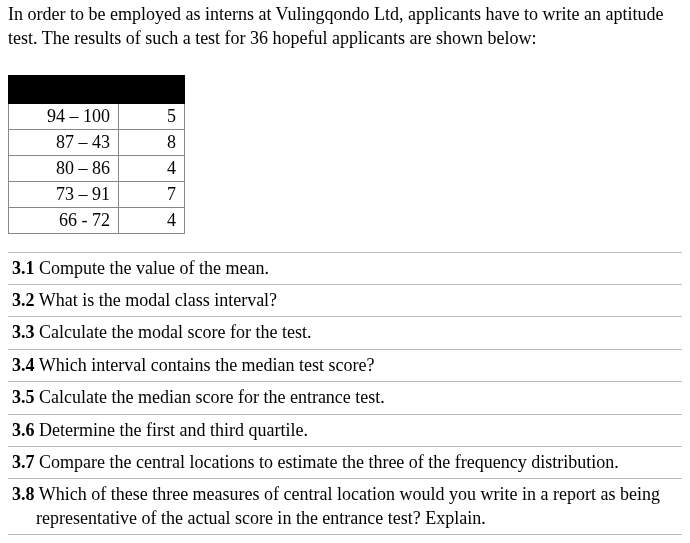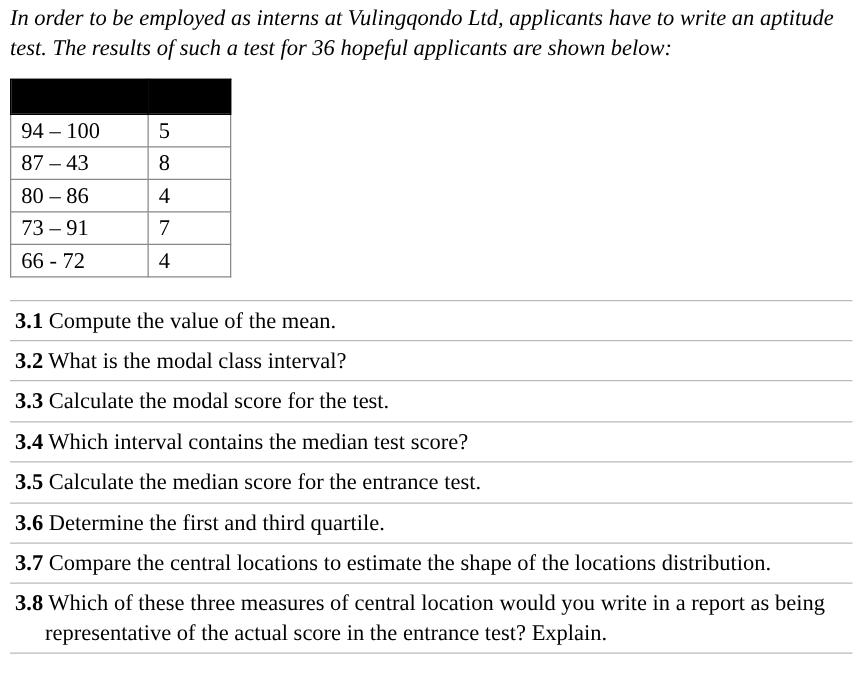--- a/index.html
+++ b/index.html
@@ -6,38 +6,37 @@
     body {
       font-family: 'Times New Roman', Times, serif;
       font-size: 18px;
       color: #000;
       background: #fff;
       width: 690px;
       padding: 2px 8px;
     }
     .intro {
       line-height: 1.35;
-      margin-bottom: 12px;
-      font-style: italic;
+      margin-bottom: 24px;
     }
     .data-table {
       border-collapse: collapse;
       margin-bottom: 18px;
     }
     .data-table th {
       background: #000;
       height: 28px;
       border: 1px solid #000;
     }
     .data-table th:first-child { width: 110px; }
     .data-table th:last-child { width: 66px; }
     .data-table td {
       border: 1px solid #888;
       padding: 2px 8px;
-      text-align: left;
+      text-align: right;
       font-size: 18px;
     }
     .q-table {
       border-collapse: collapse;
       width: 100%;
     }
     .q-table td {
       border-top: 1px solid #bbb;
       border-bottom: 1px solid #bbb;
       padding: 4px 4px;
@@ -103,19 +102,19 @@
     <tr>
       <td class="q-text"><span class="q-num">3.4</span> <span>Which interval contains the median test score?</span></td>
     </tr>
     <tr>
       <td class="q-text"><span class="q-num">3.5</span> <span>Calculate the median score for the entrance test.</span></td>
     </tr>
     <tr>
       <td class="q-text"><span class="q-num">3.6</span> <span>Determine the first and third quartile.</span></td>
     </tr>
     <tr>
-      <td class="q-text"><span class="q-num">3.7</span> <span>Compare the central locations to estimate the shape of the locations distribution.</span></td>
+      <td class="q-text"><span class="q-num">3.7</span> <span>Compare the central locations to estimate the three of the frequency distribution.</span></td>
     </tr>
     <tr>
       <td class="q-text"><span class="q-num">3.8</span> <span>Which of these three measures of central location would you write in a report as being representative of the actual score in the entrance test? Explain.</span></td>
     </tr>
   </tbody>
 </table>
 
 </body></html>

